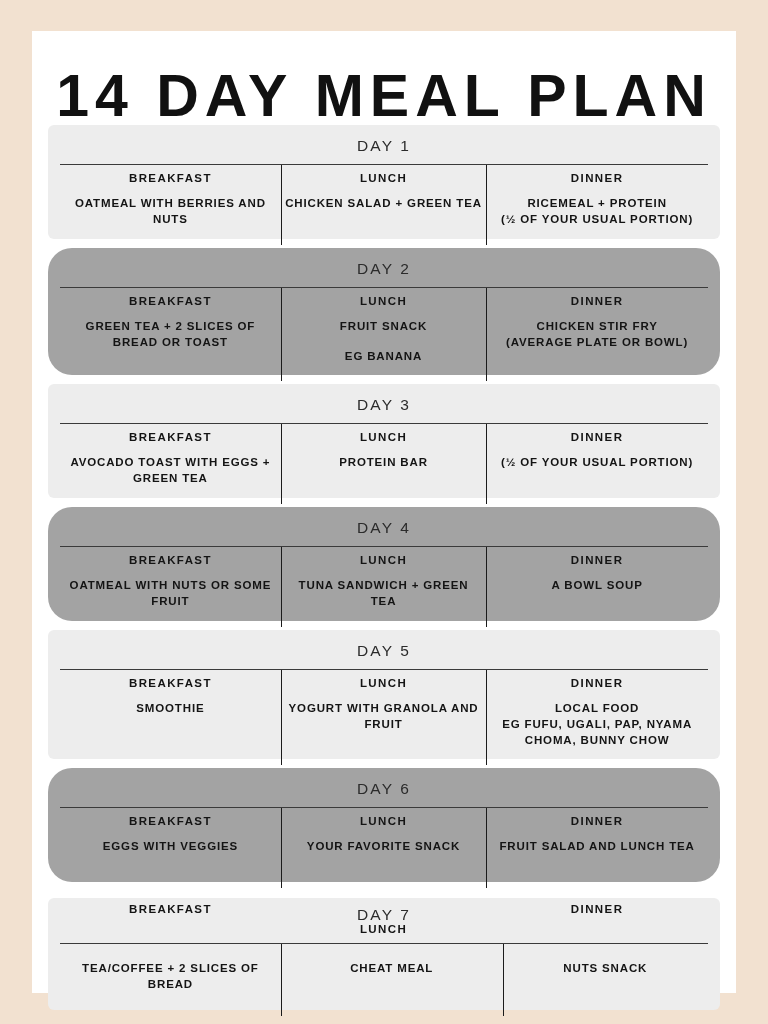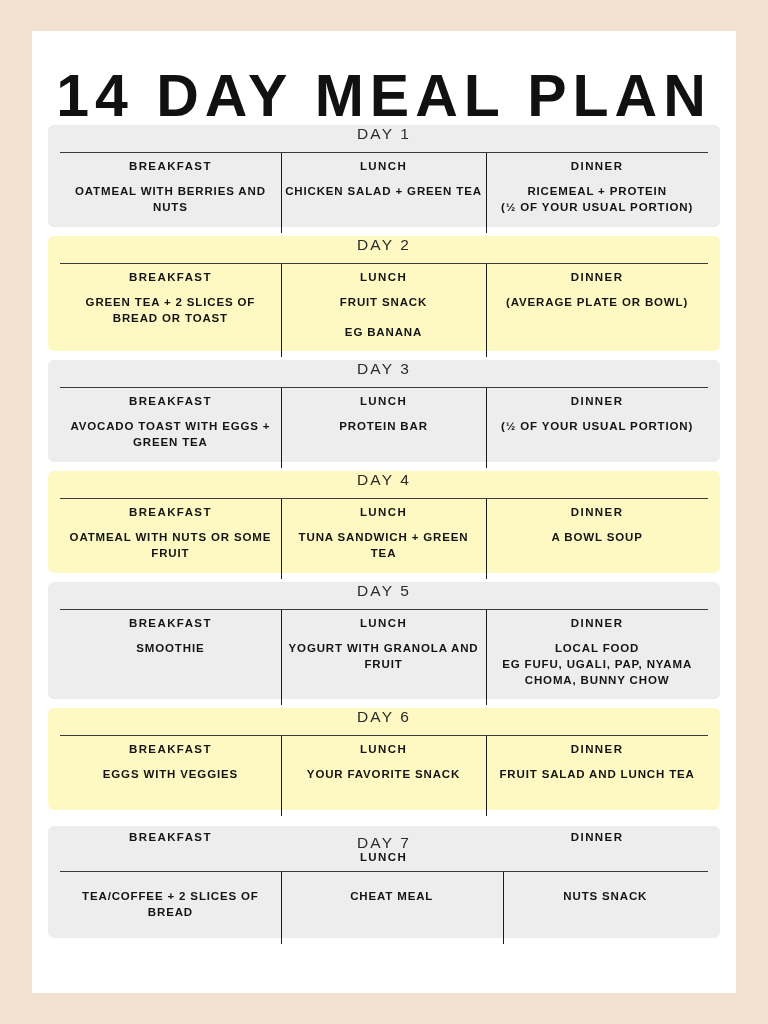--- a/index.html
+++ b/index.html
@@ -49,30 +49,30 @@
   }
 
   .day-card {
     position: relative;
     border-radius: 6px;
     margin-bottom: 9px;
     padding: 0 12px;
     overflow: visible;
   }
   .day-card.theme-grey   { background: #ededed; }
-  .day-card.theme-orange { background: #fef9c3; }
+  .day-card.theme-orange { background: #a3a3a3; border-radius: 24px; }
 
   
   .day-heading {
     text-align: center;
     font-size: 15.5px;
     font-weight: 400;
     letter-spacing: 2.1px;
     color: #2b2b2b;
-    padding-top: 0;
+    padding-top: 12px;
     padding-bottom: 10px;
     line-height: 1.1;
   }
 
   
   .day-rule {
     height: 0;
     border-top: 1.6px solid #3a3a3a;
   }
 
@@ -199,20 +199,21 @@
             <div class="meal-label">LUNCH</div>
             <div class="meal-text">
               <span class="ln">FRUIT SNACK</span>
               <span class="ln spacer"></span>
               <span class="ln">EG BANANA</span>
             </div>
           </div>
           <div class="meal-col col-dinner">
             <div class="meal-label">DINNER</div>
             <div class="meal-text">
+              <span class="ln">CHICKEN STIR FRY</span>
               <span class="ln">(AVERAGE PLATE OR BOWL)</span>
             </div>
           </div>
         </div>
       </div>
       <div class="day-card theme-grey">
         <div class="day-heading">DAY 3</div>
         <div class="day-rule"></div>
         <div class="meal-row">
           <div class="meal-col col-breakfast">

